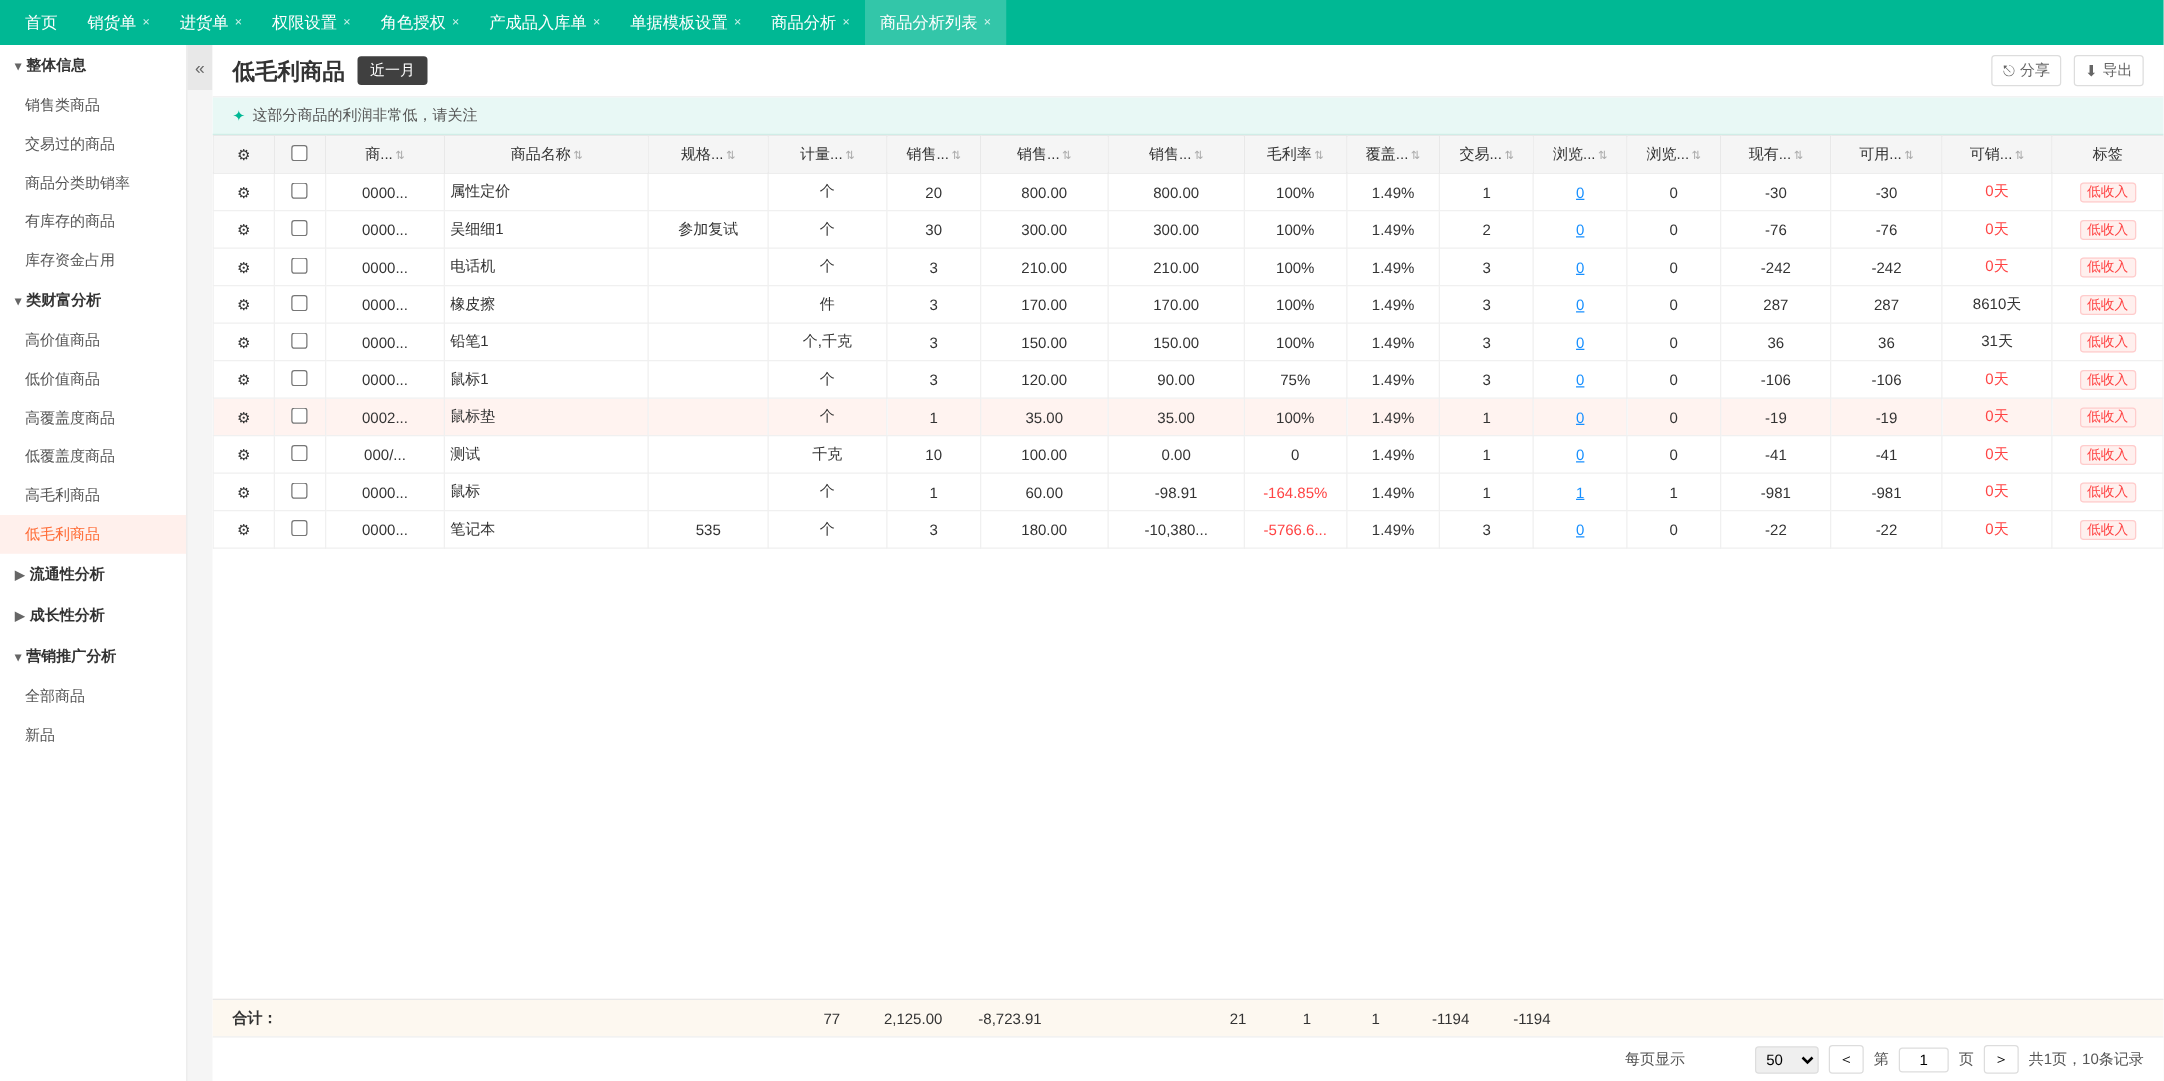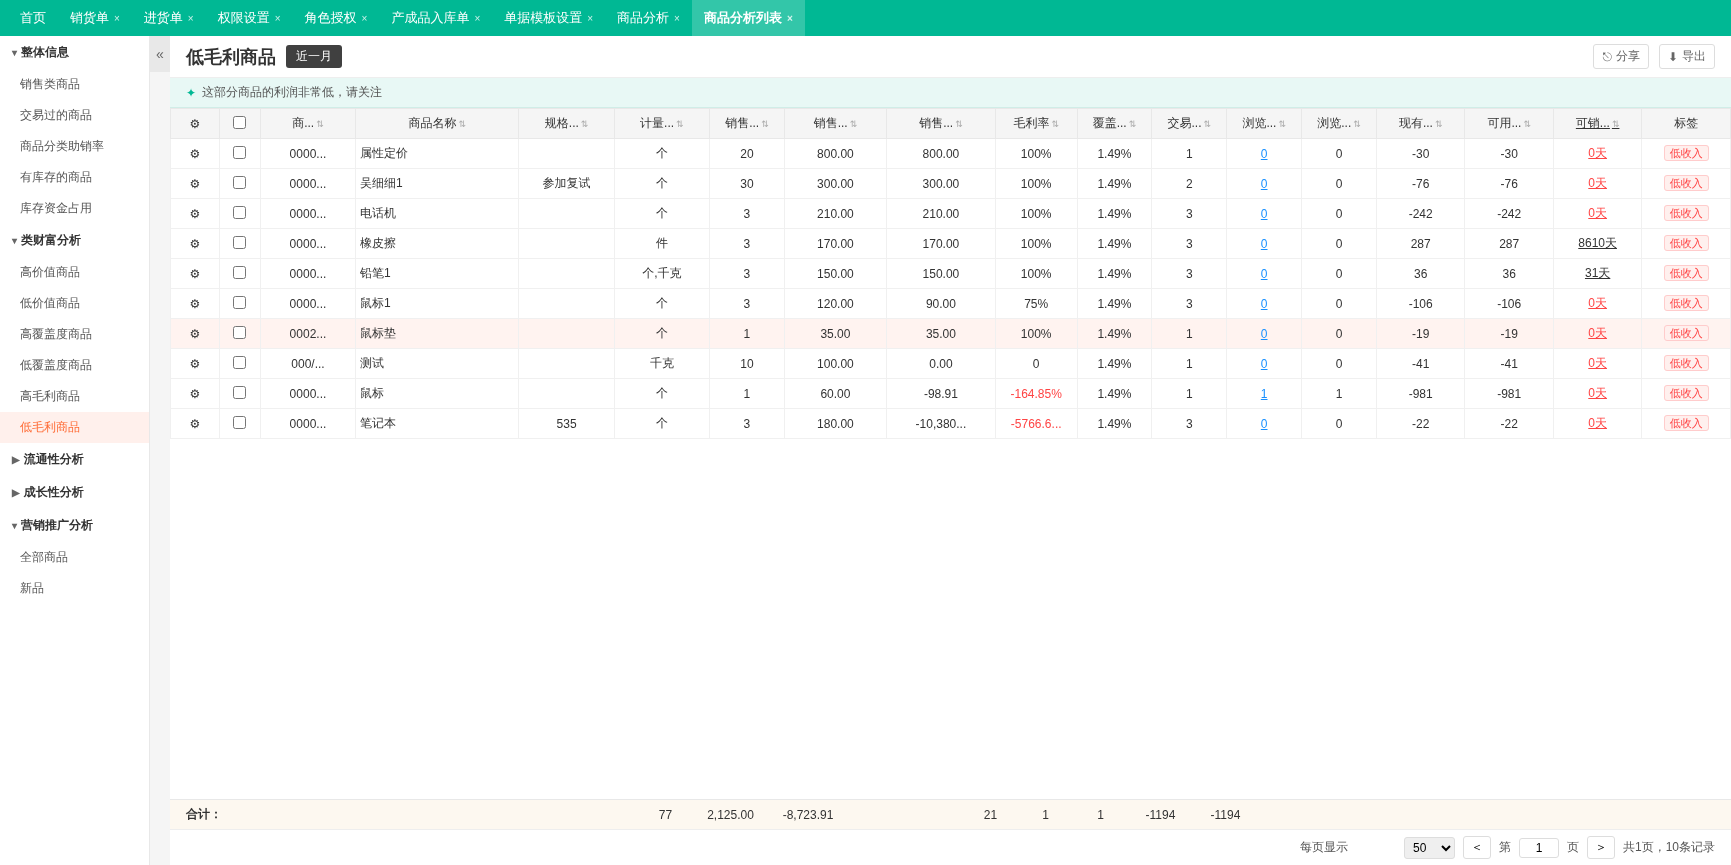--- a/index.html
+++ b/index.html
@@ -17,21 +17,21 @@
     .nav-item {
       padding: 0 12px;
       height: 36px;
       display: flex;
       align-items: center;
       cursor: pointer;
       white-space: nowrap;
       font-size: 13px;
       color: white;
     }
-    .nav-item.active { background: rgba(255,255,255,0.2); font-weight: bold; }
+    .nav-item.active { background: rgba(255,255,255,0.2); font-weight: normal; }
     .nav-item .close-x { margin-left: 5px; font-size: 10px; opacity: 0.8; }
 
     
     .main-layout {
       display: flex;
       height: calc(865px - 36px);
     }
 
     
     .sidebar {
@@ -184,21 +184,21 @@
     .col-sale-qty { width: 55px; }
     .col-sale-price { width: 75px; }
     .col-sale-amount { width: 80px; }
     .col-gross-margin { width: 60px; }
     .col-cover { width: 55px; }
     .col-trade { width: 55px; }
     .col-view1 { width: 55px; }
     .col-view2 { width: 55px; }
     .col-current { width: 65px; }
     .col-avail { width: 65px; }
-    .col-sellable { width: 65px; text-decoration: underline; }
+    .col-sellable { width: 65px; }
     .col-tag { width: 65px; }
     .col-settings { width: 36px; }
 
     .tag-low-income {
       background: #fff0ee;
       color: #ff4444;
       border: 1px solid #ffcccc;
       border-radius: 3px;
       padding: 1px 5px;
       font-size: 11px;

